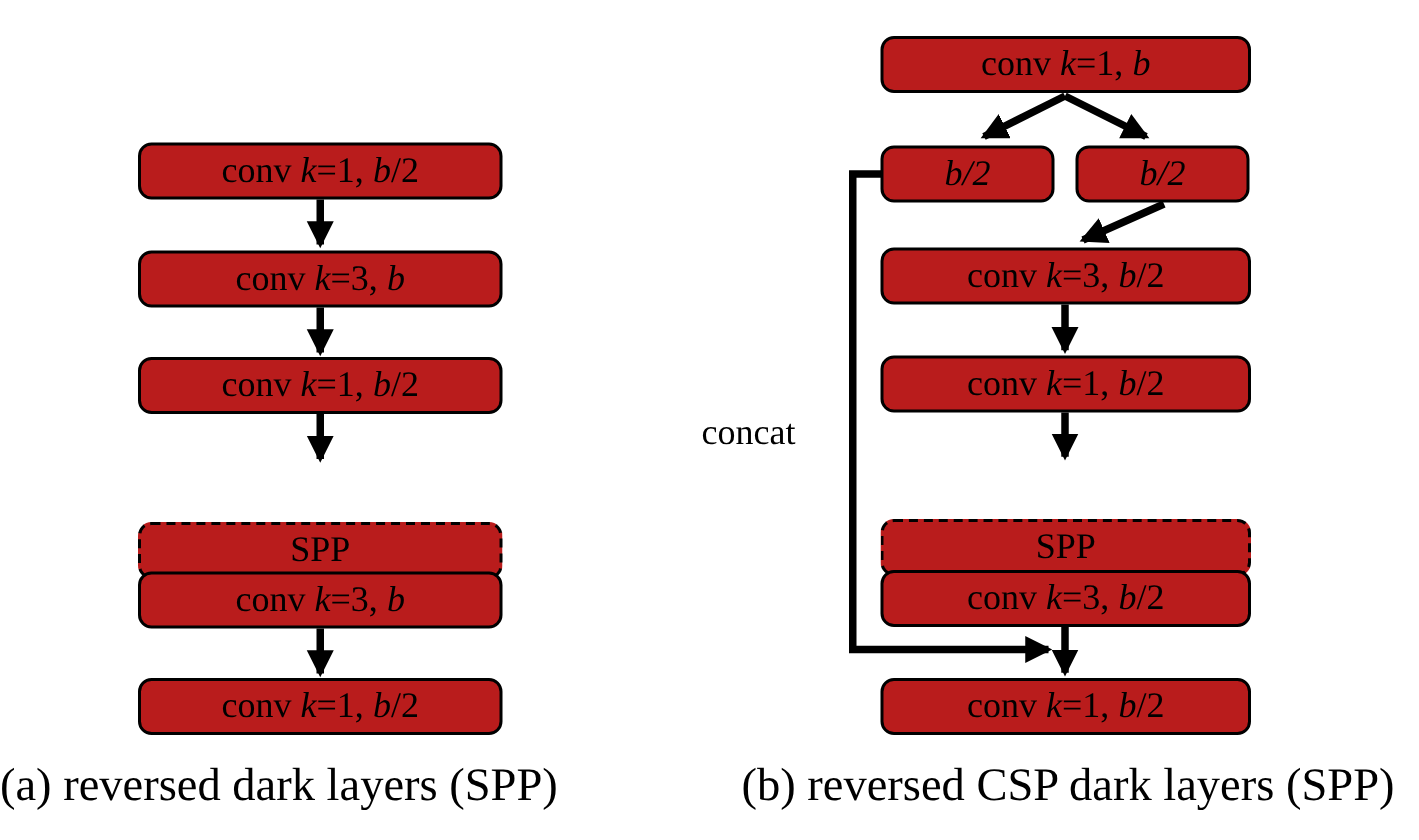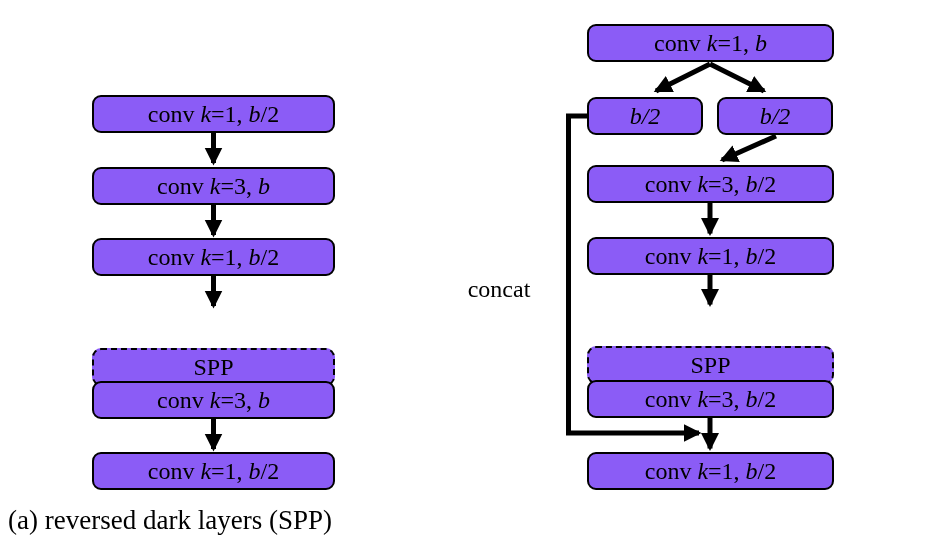--- a/index.html
+++ b/index.html
@@ -18,41 +18,41 @@
   }
   #arrows-layer {
     position: absolute;
     left: 0;
     top: 0;
     z-index: 0;
   }
   .node {
     position: absolute;
     box-sizing: border-box;
-    background: #8b5cf6;
+    background: #b91c1c;
     border: 2px solid #000000;
     border-radius: 9px;
     display: flex;
     align-items: center;
     justify-content: center;
     font-size: 24px;
     line-height: 1;
     white-space: pre;
     z-index: 1;
   }
   .node.dashed {
     border-style: dashed;
     margin-top: 38px;
   }
   .node i {
     font-style: italic;
   }
   .caption {
     position: absolute;
-    font-size: 27px;
+    font-size: 31px;
     text-align: center;
     white-space: nowrap;
     z-index: 1;
   }
   .side-label {
     position: absolute;
     font-size: 24px;
     text-align: center;
     white-space: nowrap;
     z-index: 1;
@@ -104,14 +104,15 @@
   <div class="node" style="left:587px; top:97px;  width:116px; height:38px;"><i>b/2</i></div>
   <div class="node" style="left:717px; top:97px;  width:116px; height:38px;"><i>b/2</i></div>
   <div class="node" style="left:587px; top:165px; width:247px; height:38px;"><span>conv </span><i>k</i><span>=3, </span><i>b</i><span>/2</span></div>
   <div class="node" style="left:587px; top:237px; width:247px; height:38px;"><span>conv </span><i>k</i><span>=1, </span><i>b</i><span>/2</span></div>
   <div class="node dashed" style="left:587px; top:308px; width:247px; height:38px;"><span>SPP</span></div>
   <div class="node" style="left:587px; top:380px; width:247px; height:38px;"><span>conv </span><i>k</i><span>=3, </span><i>b</i><span>/2</span></div>
   <div class="node" style="left:587px; top:452px; width:247px; height:38px;"><span>conv </span><i>k</i><span>=1, </span><i>b</i><span>/2</span></div>
 
   <div class="side-label" style="left:450px; top:276px; width:98px;">concat</div>
 
+  <div class="caption" style="left:487px; top:505px; width:450px;">(b) reversed CSP dark layers (SPP)</div>
 
 </div>
 
 </body></html>

